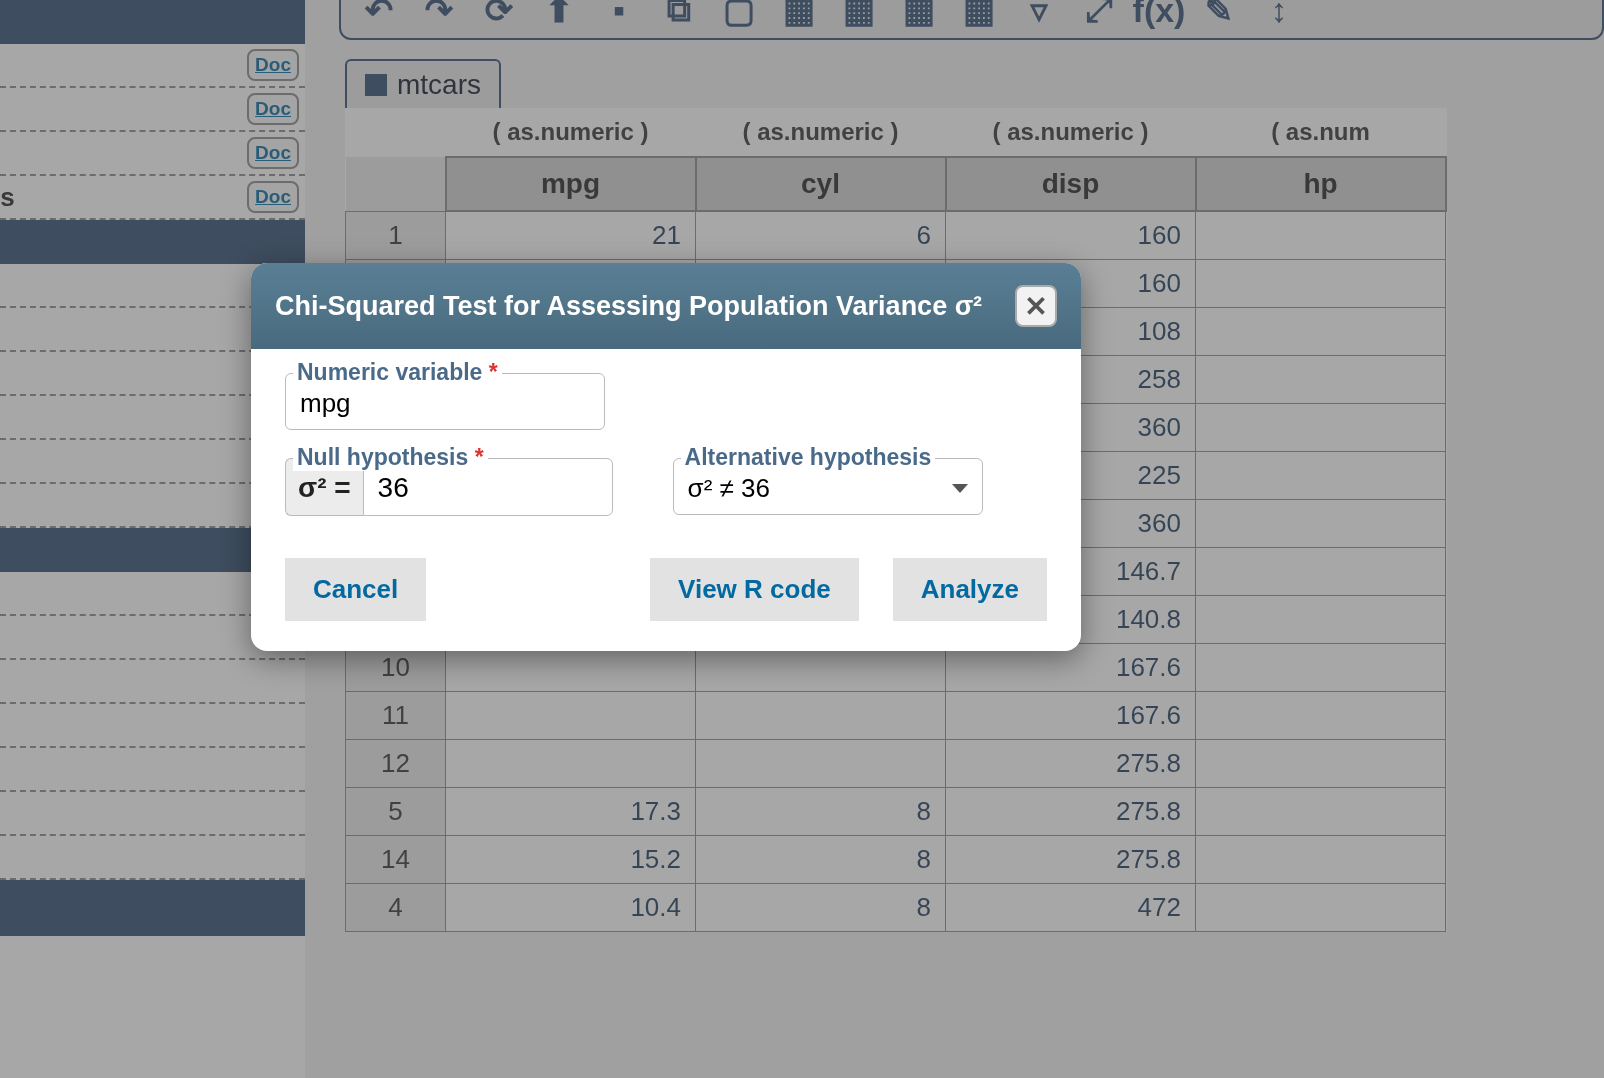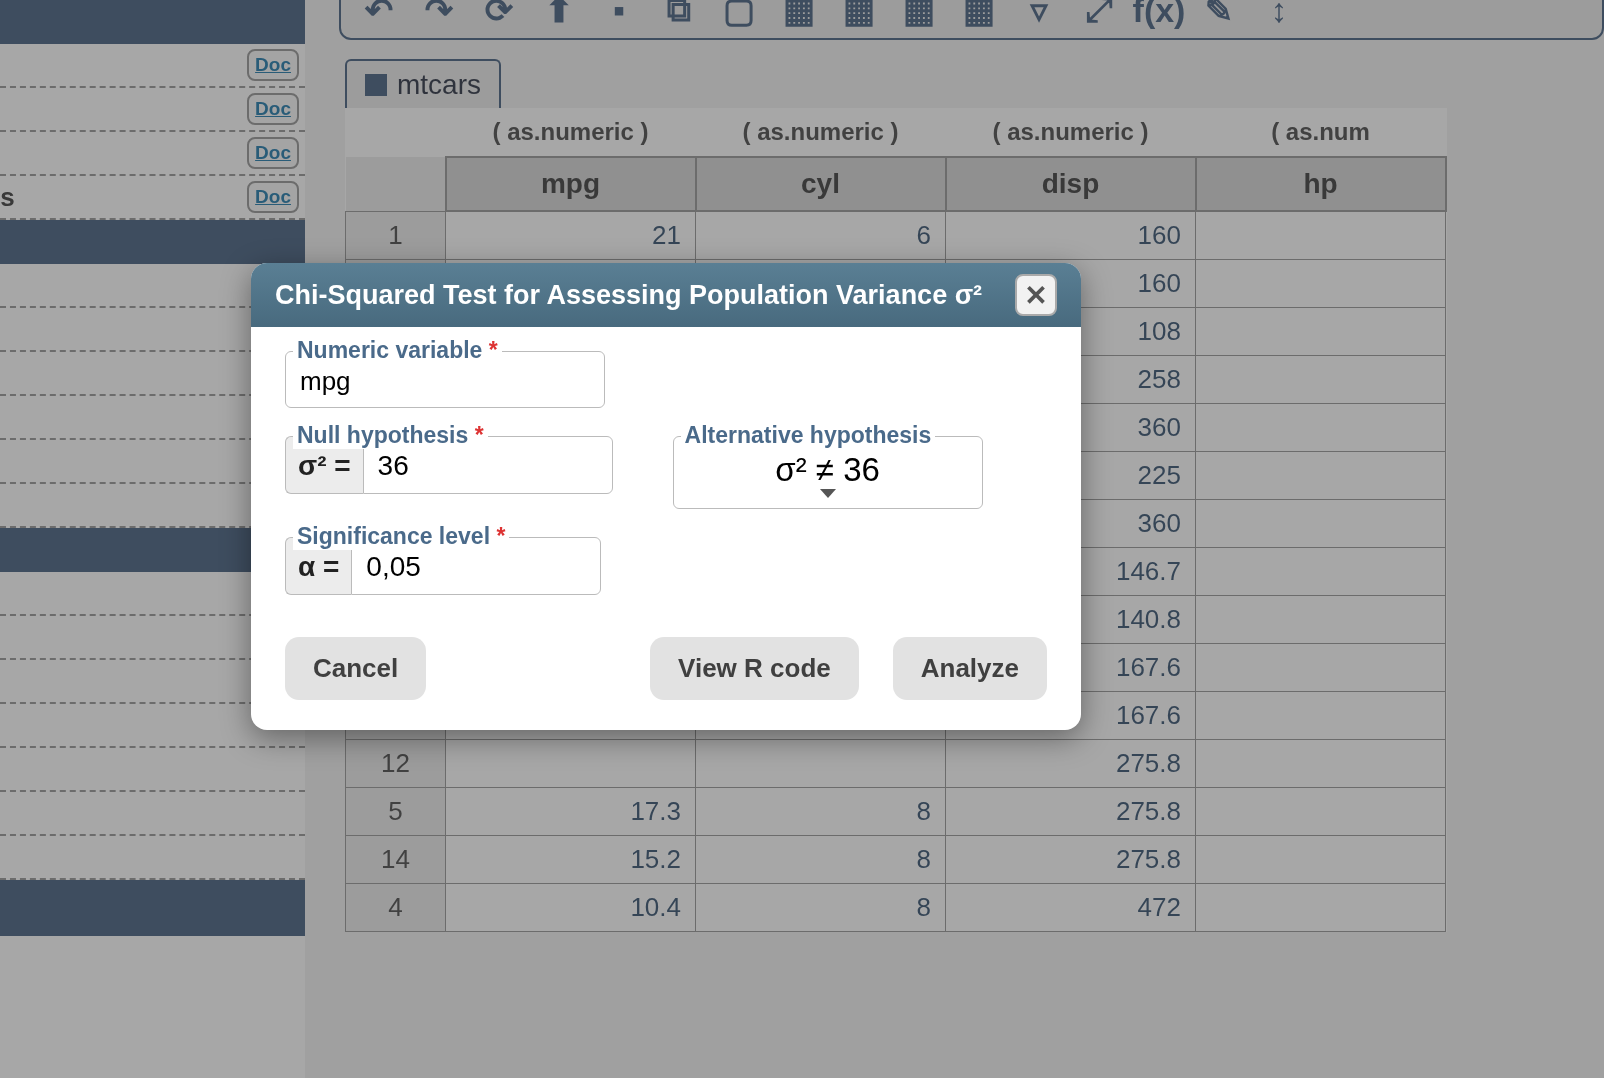--- a/index.html
+++ b/index.html
@@ -164,21 +164,21 @@
     top: 263px;
     width: 830px;
     background: #fff;
     border-radius: 16px;
     box-shadow: 0 8px 30px rgba(0,0,0,0.4);
     z-index: 10;
     overflow: hidden;
   }
   .dialog-header {
     background: linear-gradient(#5a7f94, #486a7e);
-    padding: 11px 24px;
+    padding: 22px 24px;
     display: flex;
     align-items: center;
     justify-content: space-between;
   }
   .dialog-title {
     color: #fff;
     font-size: 27px;
     font-weight: bold;
   }
   .close-btn {
@@ -245,49 +245,48 @@
     border-bottom-right-radius: 6px;
     padding: 13px 14px 11px 14px;
     font-size: 28px;
     min-width: 250px;
     background: #fff;
   }
   .select-box {
     border: 1.5px solid #bbb;
     border-radius: 6px;
     padding: 14px 14px 10px 14px;
-    font-size: 33px;
+    font-size: 26px;
     min-width: 310px;
     display: flex;
     justify-content: space-between;
     align-items: center;
     background: #fff;
     cursor: pointer;
-    flex-direction: column;
   }
   .dropdown-arrow {
     width: 0; height: 0;
     border-left: 8px solid transparent;
     border-right: 8px solid transparent;
     border-top: 9px solid #555;
   }
   .button-row {
     display: flex;
     justify-content: space-between;
     margin-top: 42px;
   }
   .button-row-right { display: flex; gap: 34px; }
   .dlg-btn {
     background: #e2e2e2;
     border: none;
-    border-radius: 14px;
+    border-radius: 0;
     padding: 16px 28px;
     font-size: 26px;
     font-weight: bold;
-    color: #404040;
+    color: #0369a1;
     cursor: pointer;
   }
 </style>
 </head>
 <body>
 
 <div class="sidebar">
   <div class="sidebar-band"></div>
   <div class="sidebar-item">
     <button class="doc-btn">Doc</button>
@@ -504,31 +503,20 @@
       </div>
       <div class="field-group">
         <div class="field-label">Alternative hypothesis</div>
         <div class="select-box">
           <span>σ² ≠ 36</span>
           <span class="dropdown-arrow"></span>
         </div>
       </div>
     </div>
 
-    <div class="field-row">
-      <div class="field-group">
-        <div class="field-label">
-          <span>Significance level</span> <span class="req">*</span>
-        </div>
-        <div class="prefix-input">
-          <div class="prefix">α =</div>
-          <div class="prefix-field">0,05</div>
-        </div>
-      </div>
-    </div>
 
     <div class="button-row">
       <button class="dlg-btn">Cancel</button>
       <div class="button-row-right">
         <button class="dlg-btn">View R code</button>
         <button class="dlg-btn">Analyze</button>
       </div>
     </div>
 
   </div>

